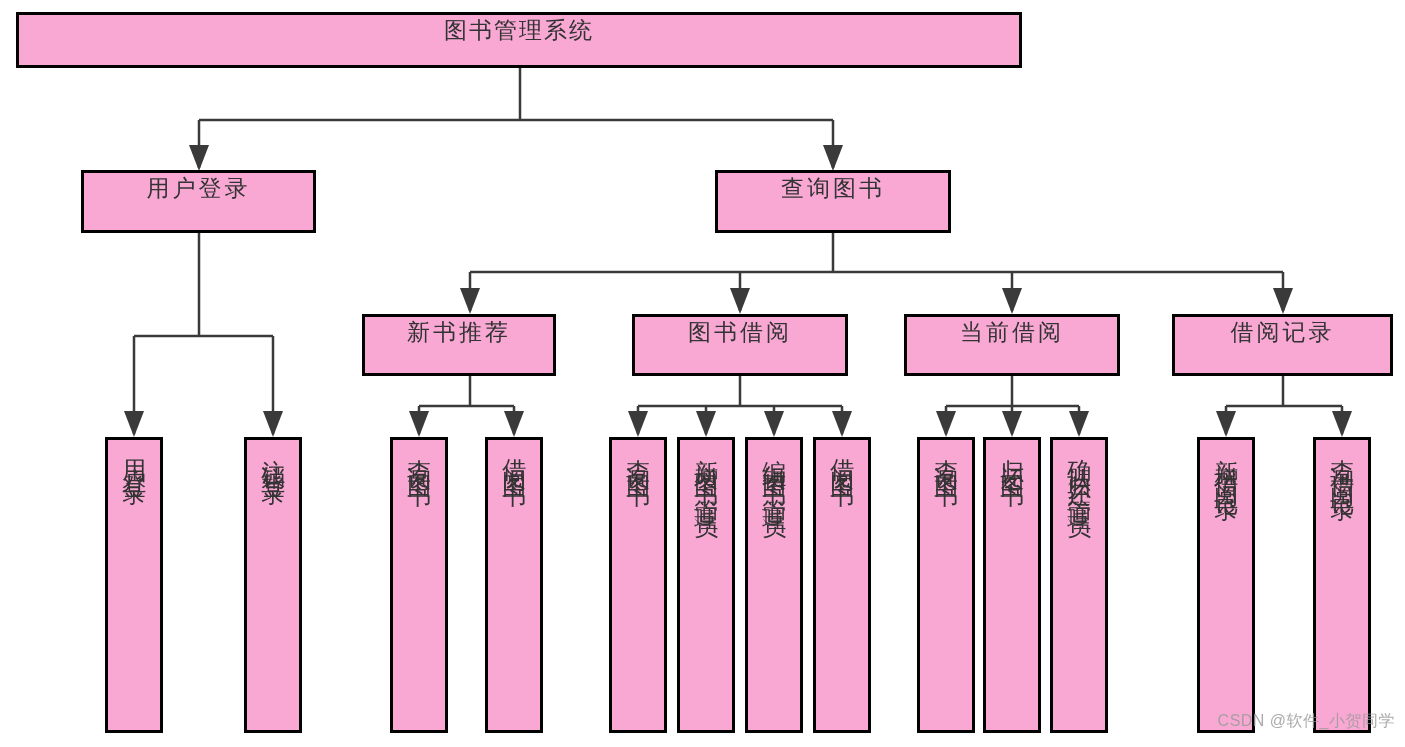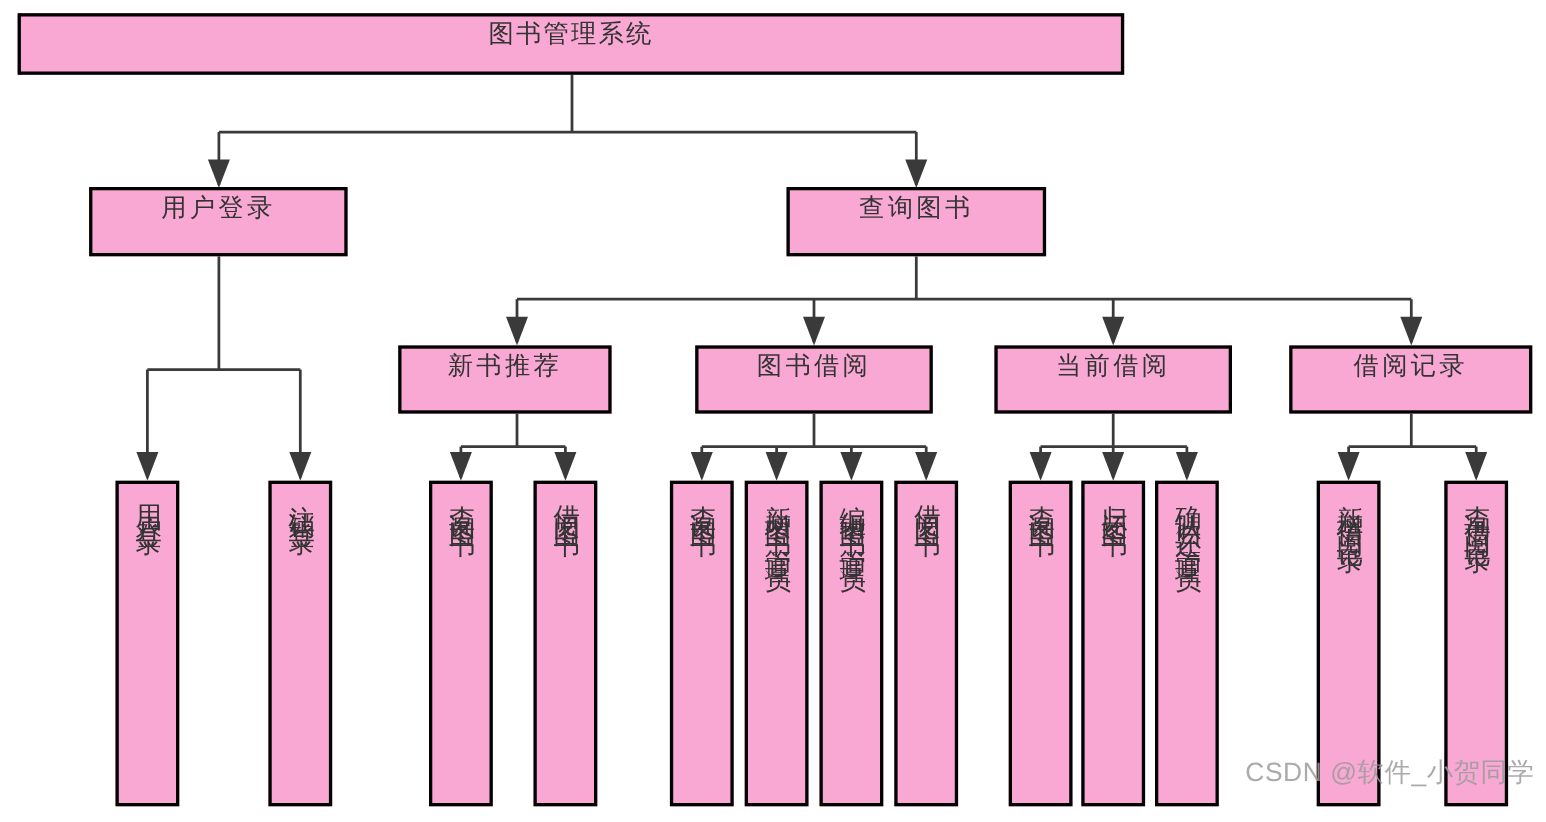--- a/index.html
+++ b/index.html
@@ -47,22 +47,22 @@
     line-height: 1.1;
     white-space: nowrap;
     color: #333333;
   }
   .root-node .hlabel {
     letter-spacing: 2px;
   }
   .watermark {
     position: absolute;
     right: 10px;
-    top: 686px;
-    font-size: 24px;
+    top: 711px;
+    font-size: 16px;
     letter-spacing: 0.5px;
     color: rgba(155, 155, 155, 0.85);
     white-space: nowrap;
     z-index: 5;
   }
 </style>
 </head>
 <body>
 
 <div class="canvas">

